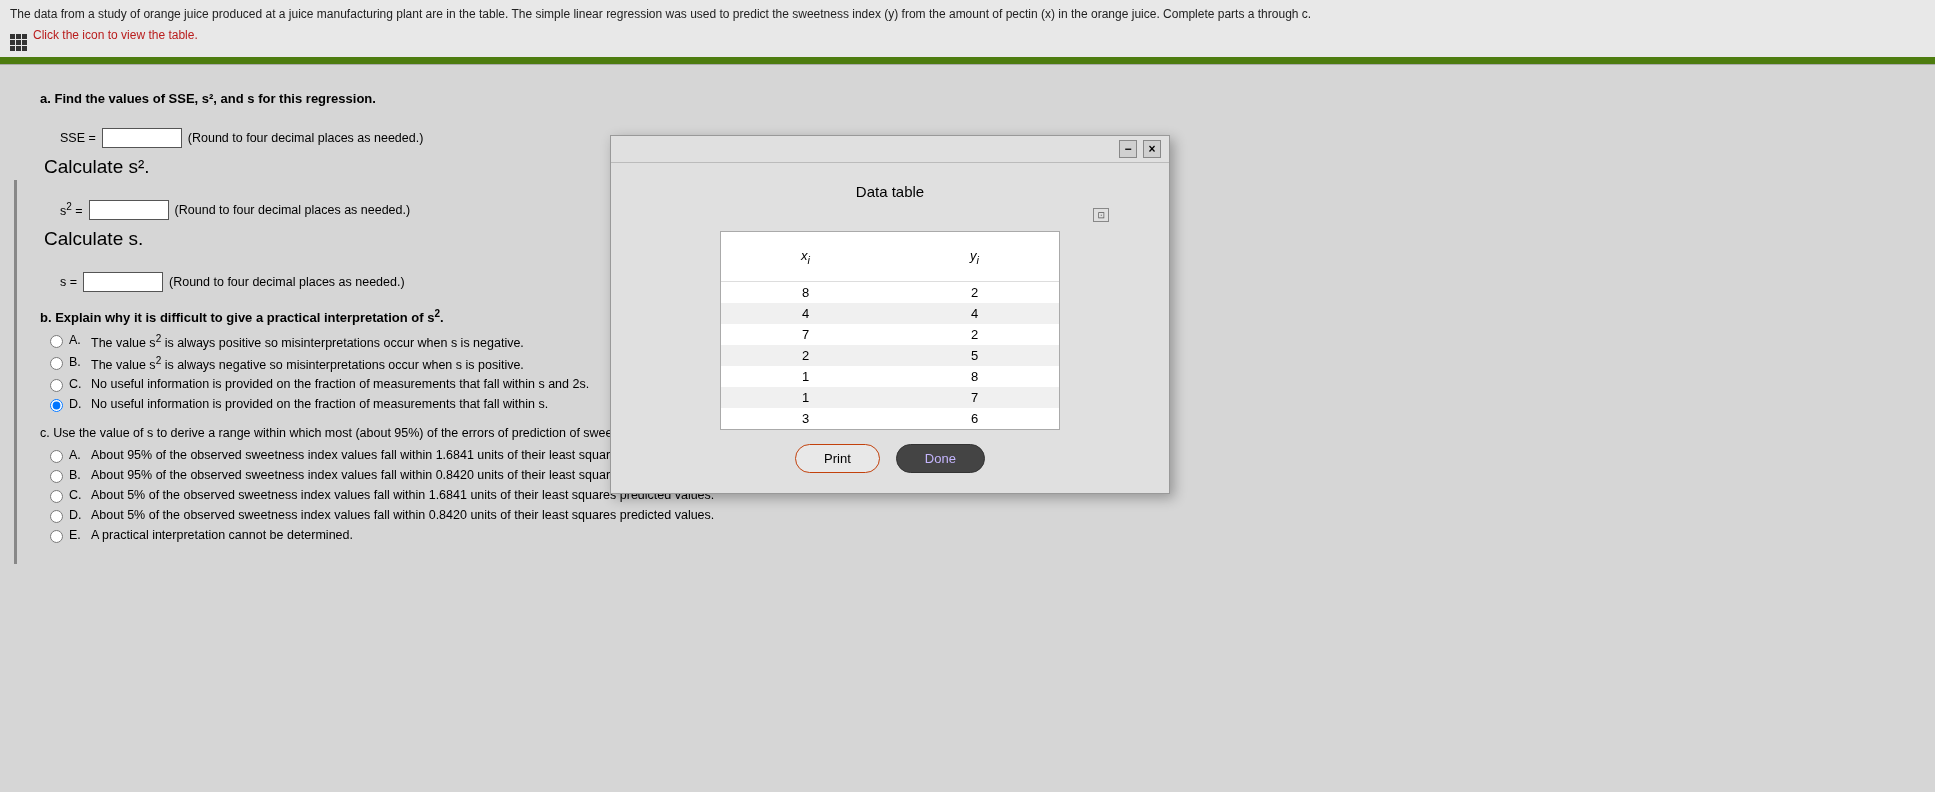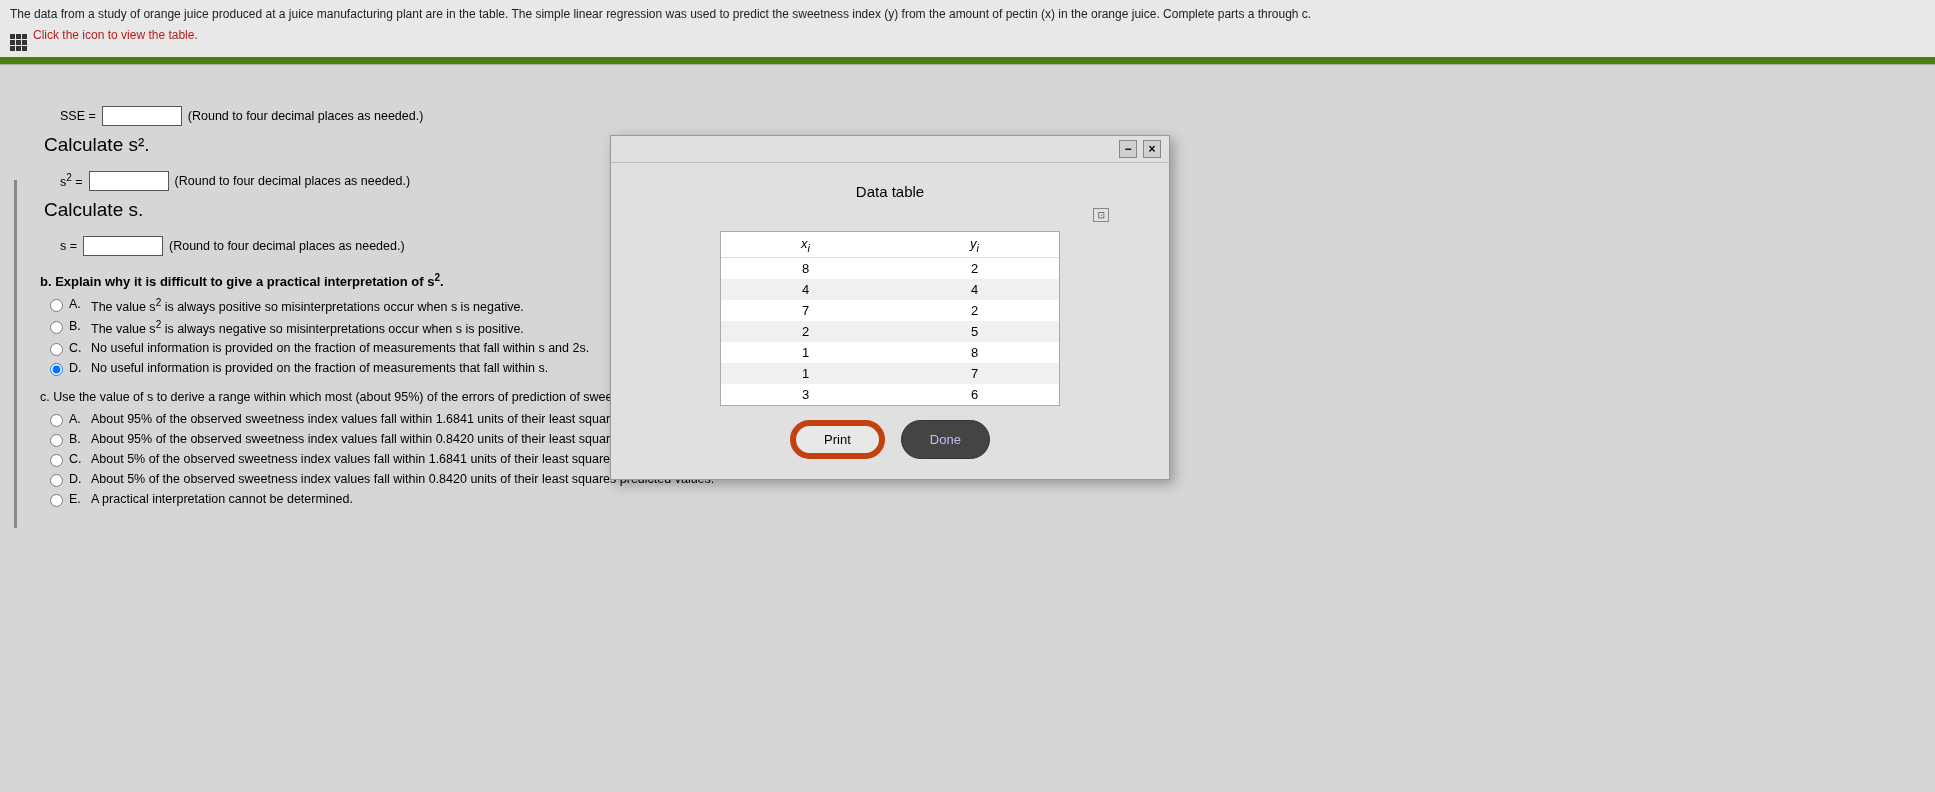--- a/index.html
+++ b/index.html
@@ -49,21 +49,21 @@
       position: relative;
     }
 
     .section-title {
       font-weight: bold;
       margin-bottom: 8px;
       font-size: 13px;
     }
 
     .formula-row {
-      margin: 15px 0 6px 20px;
+      margin: 22px 0 6px 20px;
       display: flex;
       align-items: center;
       gap: 6px;
       font-size: 12.5px;
     }
 
     .input-box {
       border: 1px solid #555;
       width: 80px;
       height: 20px;
@@ -167,21 +167,21 @@
 
     .data-table {
       width: 100%;
       border-collapse: collapse;
     }
 
     .data-table th {
       font-style: italic;
       font-weight: normal;
       text-align: center;
-      padding: 4px 30px;
+      padding: 16px 30px;
       font-size: 13px;
       border-bottom: 1px solid #ddd;
     }
 
     .data-table td {
       text-align: center;
       padding: 3px 30px;
       font-size: 13px;
     }
 
@@ -192,21 +192,21 @@
     .modal-footer {
       display: flex;
       justify-content: center;
       gap: 16px;
       margin-top: 14px;
     }
 
     .modal-btn {
       padding: 6px 28px;
       border-radius: 20px;
-      border: 6px solid #c2410c;
+      border: 1px solid #c2410c;
       background: #e8e8e8;
       font-size: 13px;
       cursor: pointer;
     }
 
     .modal-btn.done {
       background: #444;
       color: #c4b5fd;
       border: 1px solid #333;
     }
@@ -261,20 +261,23 @@
   </div>
 </div>
 
 <div class="top-divider"></div>
 
 <div class="main-content">
 
   <div class="divider-left"></div>
 
   <div style="margin-left: 20px;">
+    <div class="section-title">
+      <span>a. Find the values of SSE, s², and s for this regression.</span>
+    </div>
 
     <div class="formula-row">
       <span>SSE =</span>
       <div class="input-box"></div>
       <span>(Round to four decimal places as needed.)</span>
     </div>
 
     <div class="sub-label">
       <span>Calculate s².</span>
     </div>

